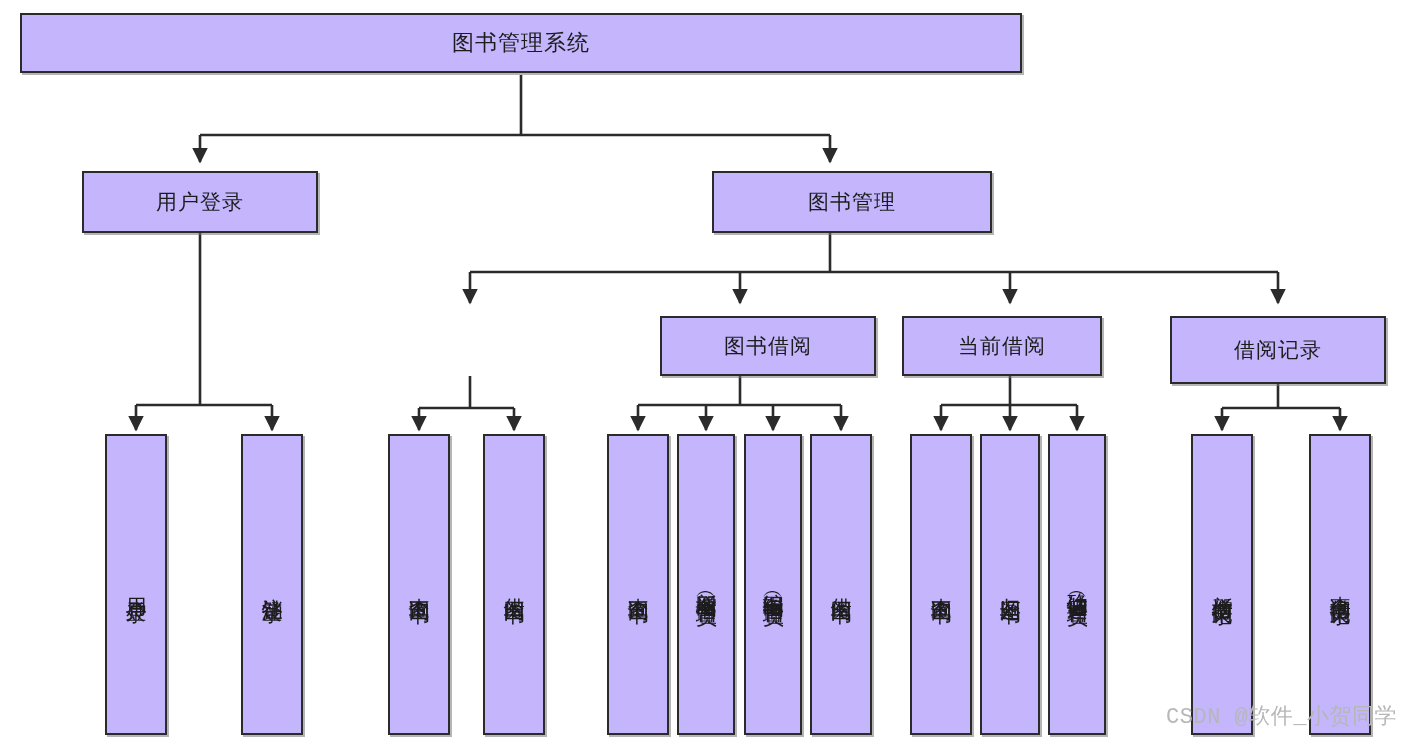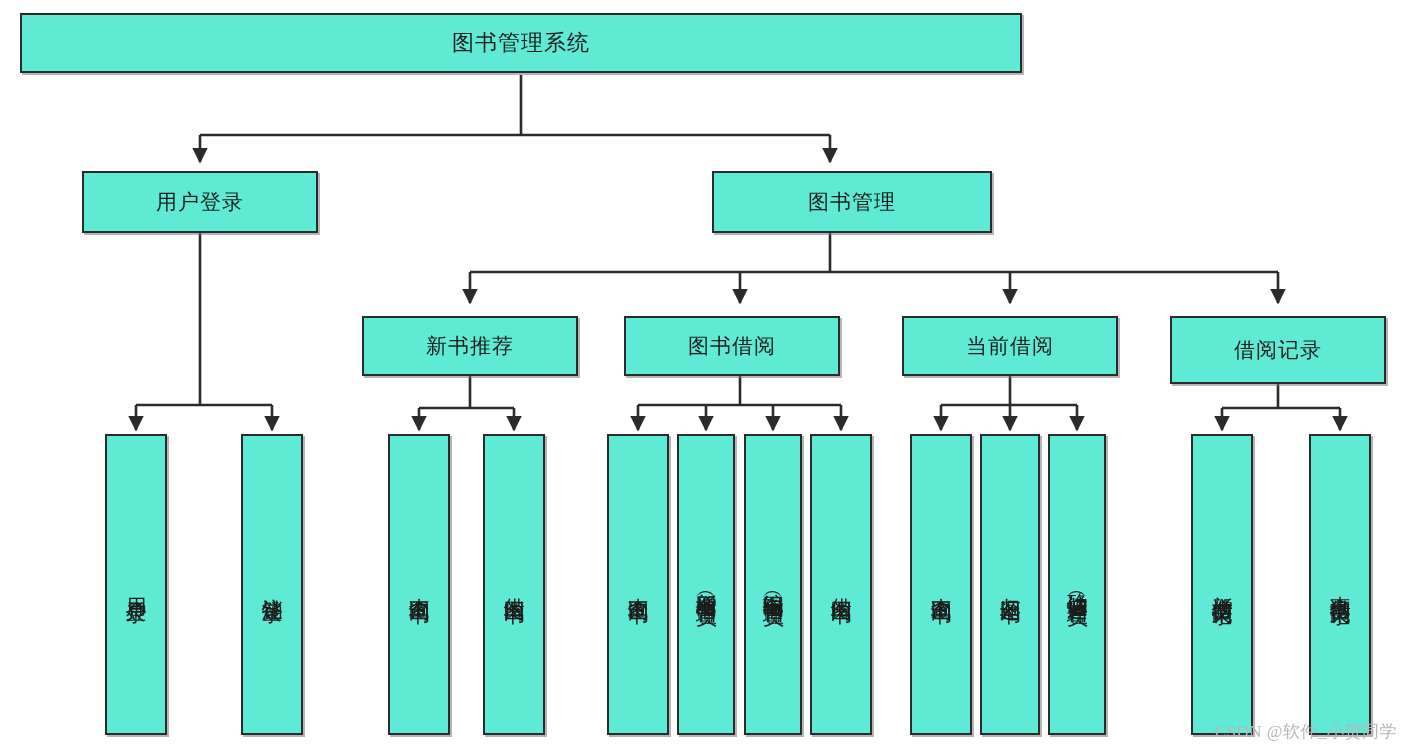--- a/index.html
+++ b/index.html
@@ -23,21 +23,21 @@
     position: absolute;
     left: 0;
     top: 0;
     width: 1405px;
     height: 747px;
     pointer-events: none;
   }
   .node {
     position: absolute;
     box-sizing: border-box;
-    background: #5eead4;
+    background: #c4b5fd;
     border: 2px solid #2b2b2b;
     box-shadow: 2px 2px 0 0 rgba(120,120,120,0.55);
     display: flex;
     align-items: center;
     justify-content: center;
     z-index: 2;
   }
   .node .lbl {
     font-size: 21px;
     line-height: 1.18;
@@ -57,27 +57,27 @@
     line-height: 1.25;
     letter-spacing: 2px;
     white-space: pre-line;
     max-height: 100%;
   }
   .node.root .lbl { font-size: 22px; }
 
   #watermark {
     position: absolute;
     right: 8px;
-    bottom: 4px;
-    font-size: 17px;
+    bottom: 16px;
+    font-size: 22px;
     color: #b7b7b7;
     letter-spacing: 0.5px;
     z-index: 5;
     white-space: nowrap;
-    font-family: Liberation Serif, serif;
+    font-family: Liberation Mono, monospace;
   }
 </style>
 </head>
 <body>
 
 <div id="canvas">
 
   <svg id="edges" viewBox="0 0 1405 747" xmlns="http://www.w3.org/2000/svg">
     <defs>
       <marker id="arrow" viewBox="0 0 10 10" refX="9" refY="5" markerWidth="6" markerHeight="6" orient="auto-start-reverse">
@@ -133,29 +133,26 @@
   </div>
 
   <div class="node" style="left:82px; top:171px; width:236px; height:62px;">
     <span class="lbl">用户登录</span>
   </div>
 
   <div class="node" style="left:712px; top:171px; width:280px; height:62px;">
     <span class="lbl">图书管理</span>
   </div>
 
-  <div class="node" style="left:362px; top:316px; width:216px; height:60px;">
-    <span class="lbl">新书推荐</span>
-  </div>
-
-  <div class="node" style="left:624px; top:316px; width:216px; height:60px;">
+
+  <div class="node" style="left:660px; top:316px; width:216px; height:60px;">
     <span class="lbl">图书借阅</span>
   </div>
 
-  <div class="node" style="left:902px; top:316px; width:216px; height:60px;">
+  <div class="node" style="left:902px; top:316px; width:200px; height:60px;">
     <span class="lbl">当前借阅</span>
   </div>
 
   <div class="node" style="left:1170px; top:316px; width:216px; height:68px;">
     <span class="lbl">借阅记录</span>
   </div>
 
   <div class="node vert" style="left:105px; top:434px; width:62px; height:301px;">
     <span class="lbl">用户登录</span>
   </div>

